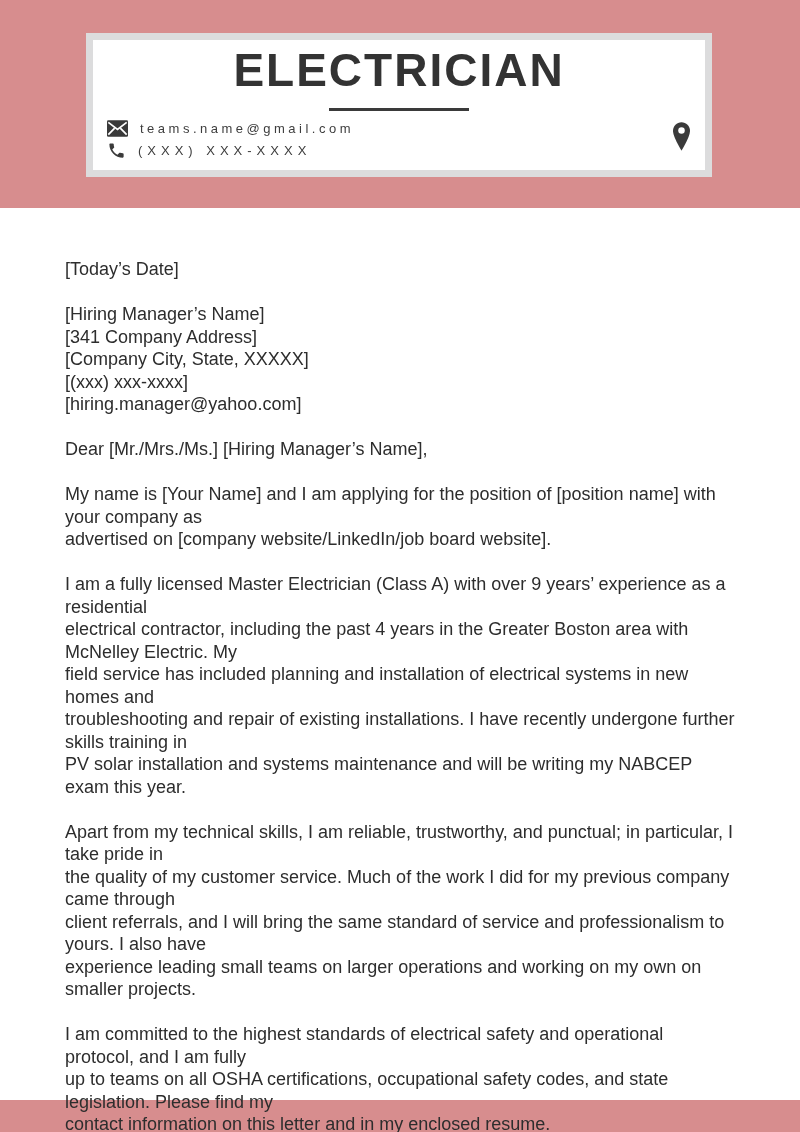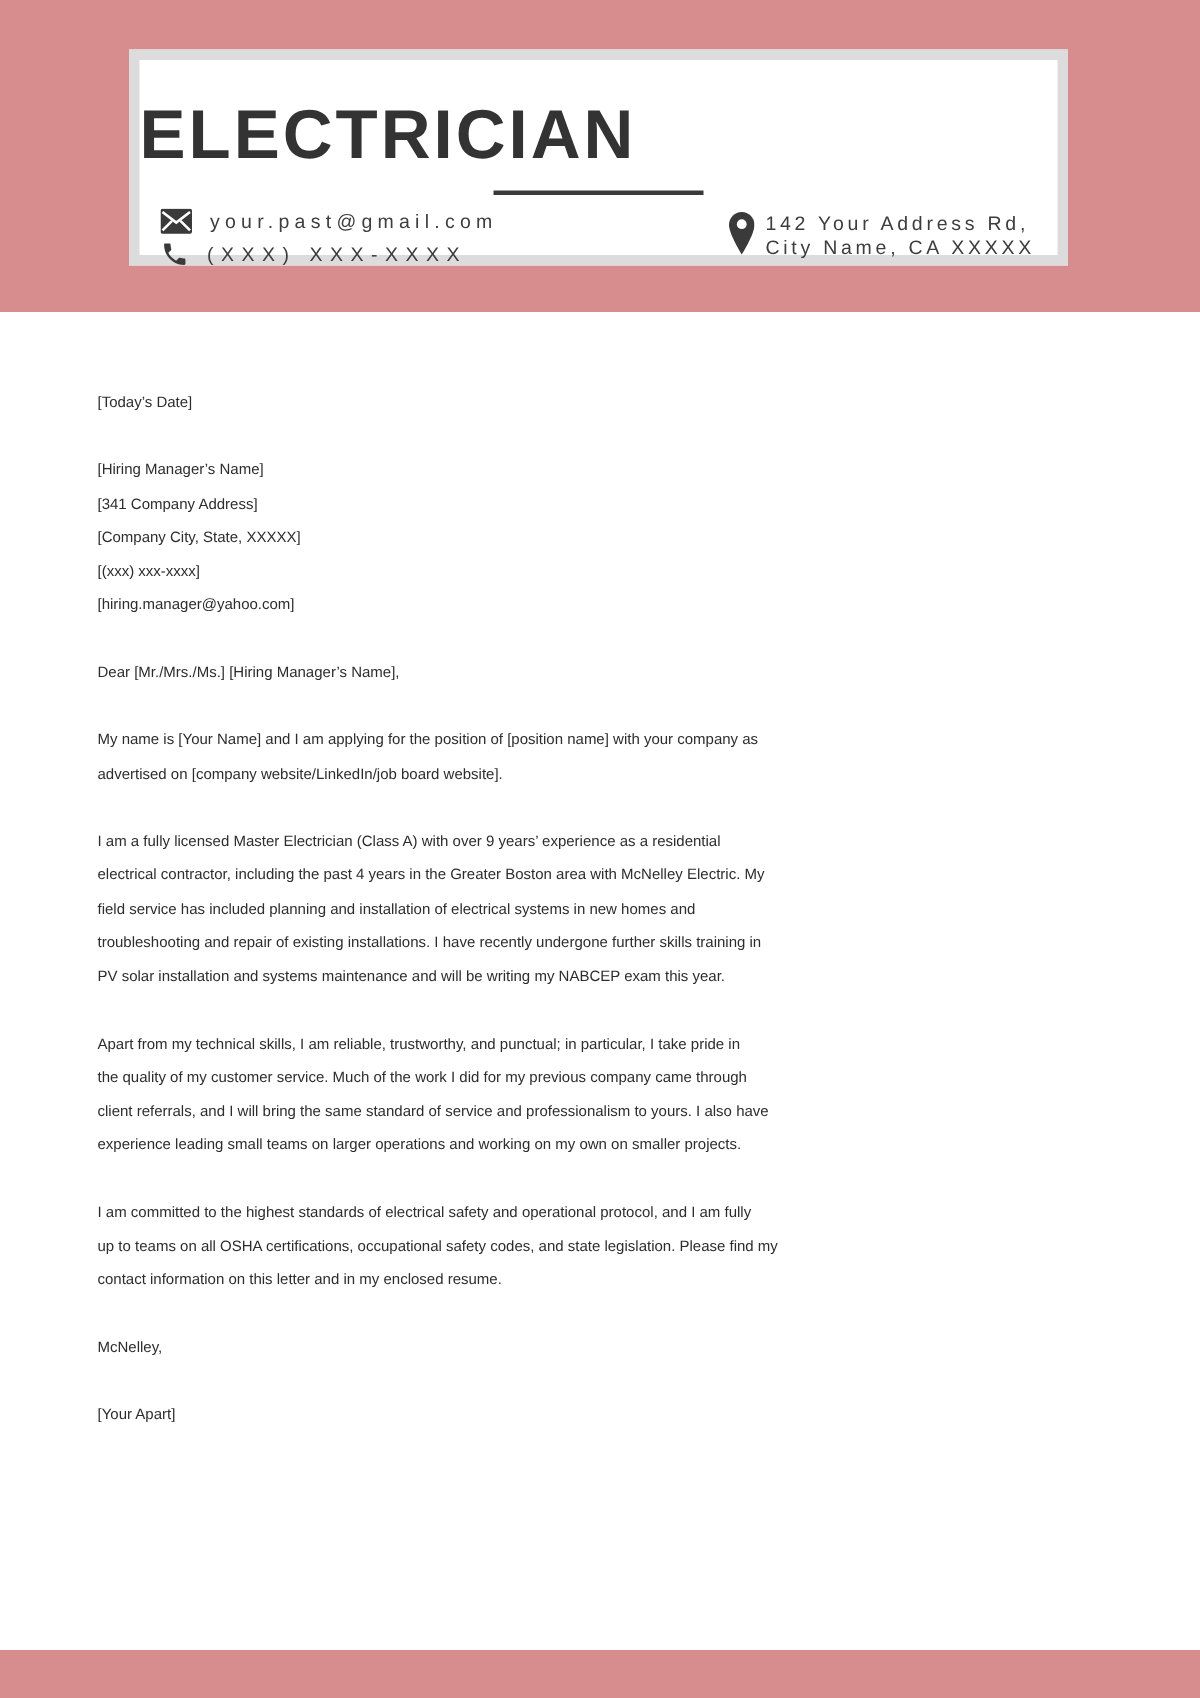--- a/index.html
+++ b/index.html
@@ -21,21 +21,22 @@
   .header-card {
     position: absolute;
     left: 86px;
     top: 33px;
     width: 626px;
     height: 144px;
     background: #ffffff;
     border: 7px solid #dcdcdd;
   }
   .page-title {
-    margin-top: 24px;
+    margin-top: 5px;
+    text-align: center;
     font-size: 46px;
     line-height: 50px;
     font-weight: 800;
     letter-spacing: 2px;
     color: #333333;
   }
   .title-underline {
     width: 140px;
     height: 3px;
     background: #3a3a3a;
@@ -63,21 +64,21 @@
     color: #3d3d3d;
     white-space: pre-line;
   }
   .icon { display: inline-flex; align-items: center; justify-content: center; }
   
   .letter-body {
     height: 892px;
     padding: 50px 65px 0 65px;
   }
   .letter-body p {
-    font-size: 10px;
+    font-size: 18px;
     line-height: 22.5px;
     color: #2d2d2d;
     white-space: pre-line;
     margin-bottom: 22.5px;
   }
   
   .footer-band {
     height: 32px;
     background: #d78d8e;
   }
@@ -95,41 +96,39 @@
 
         <div class="contact-left">
           <div class="contact-item">
             <span class="icon">
               <svg width="21" height="17" viewBox="0 0 24 19">
                 <rect x="0" y="0" width="24" height="19" rx="1.5" fill="#3a3a3a"></rect>
                 <path d="M1.5 2.5 L12 10.5 L22.5 2.5" stroke="#ffffff" stroke-width="2" fill="none"></path>
                 <path d="M1.5 16.5 L8.8 9.2 M22.5 16.5 L15.2 9.2" stroke="#ffffff" stroke-width="2" fill="none"></path>
               </svg>
             </span>
-            <span class="contact-text">your.past@gmail.com</span>
+            <span class="contact-text">teams.name@gmail.com</span>
           </div>
           <div class="contact-item">
             <span class="icon">
               <svg width="19" height="19" viewBox="0 0 24 24">
                 <path fill="#3a3a3a" d="M6.62 10.79c1.44 2.83 3.76 5.14 6.59 6.59l2.2-2.21c.27-.27.67-.36 1.02-.24 1.12.37 2.33.57 3.57.57.55 0 1 .45 1 1V20c0 .55-.45 1-1 1C10.61 21 3 13.39 3 4c0-.55.45-1 1-1h3.5c.55 0 1 .45 1 1 0 1.25.2 2.45.57 3.57.11.35.03.74-.25 1.02l-2.2 2.2z"></path>
               </svg>
             </span>
             <span class="contact-text phone-text">(XXX) XXX-XXXX</span>
           </div>
         </div>
 
         <div class="contact-right">
           <span class="icon">
             <svg width="17" height="29" viewBox="0 0 24 40">
               <path fill="#3a3a3a" d="M12 0C5.4 0 0 5.4 0 12c0 9 12 28 12 28s12-19 12-28C24 5.4 18.6 0 12 0z"></path>
               <circle cx="12" cy="11.5" r="4.6" fill="#ffffff"></circle>
             </svg>
           </span>
-          <span class="address-text">142 Your Address Rd,
-City Name, CA XXXXX</span>
         </div>
 
       </div>
     </div>
   </div>
 
   <div class="letter-body">
     <p>[Today’s Date]</p>
     <p>[Hiring Manager’s Name]
 [341 Company Address]

